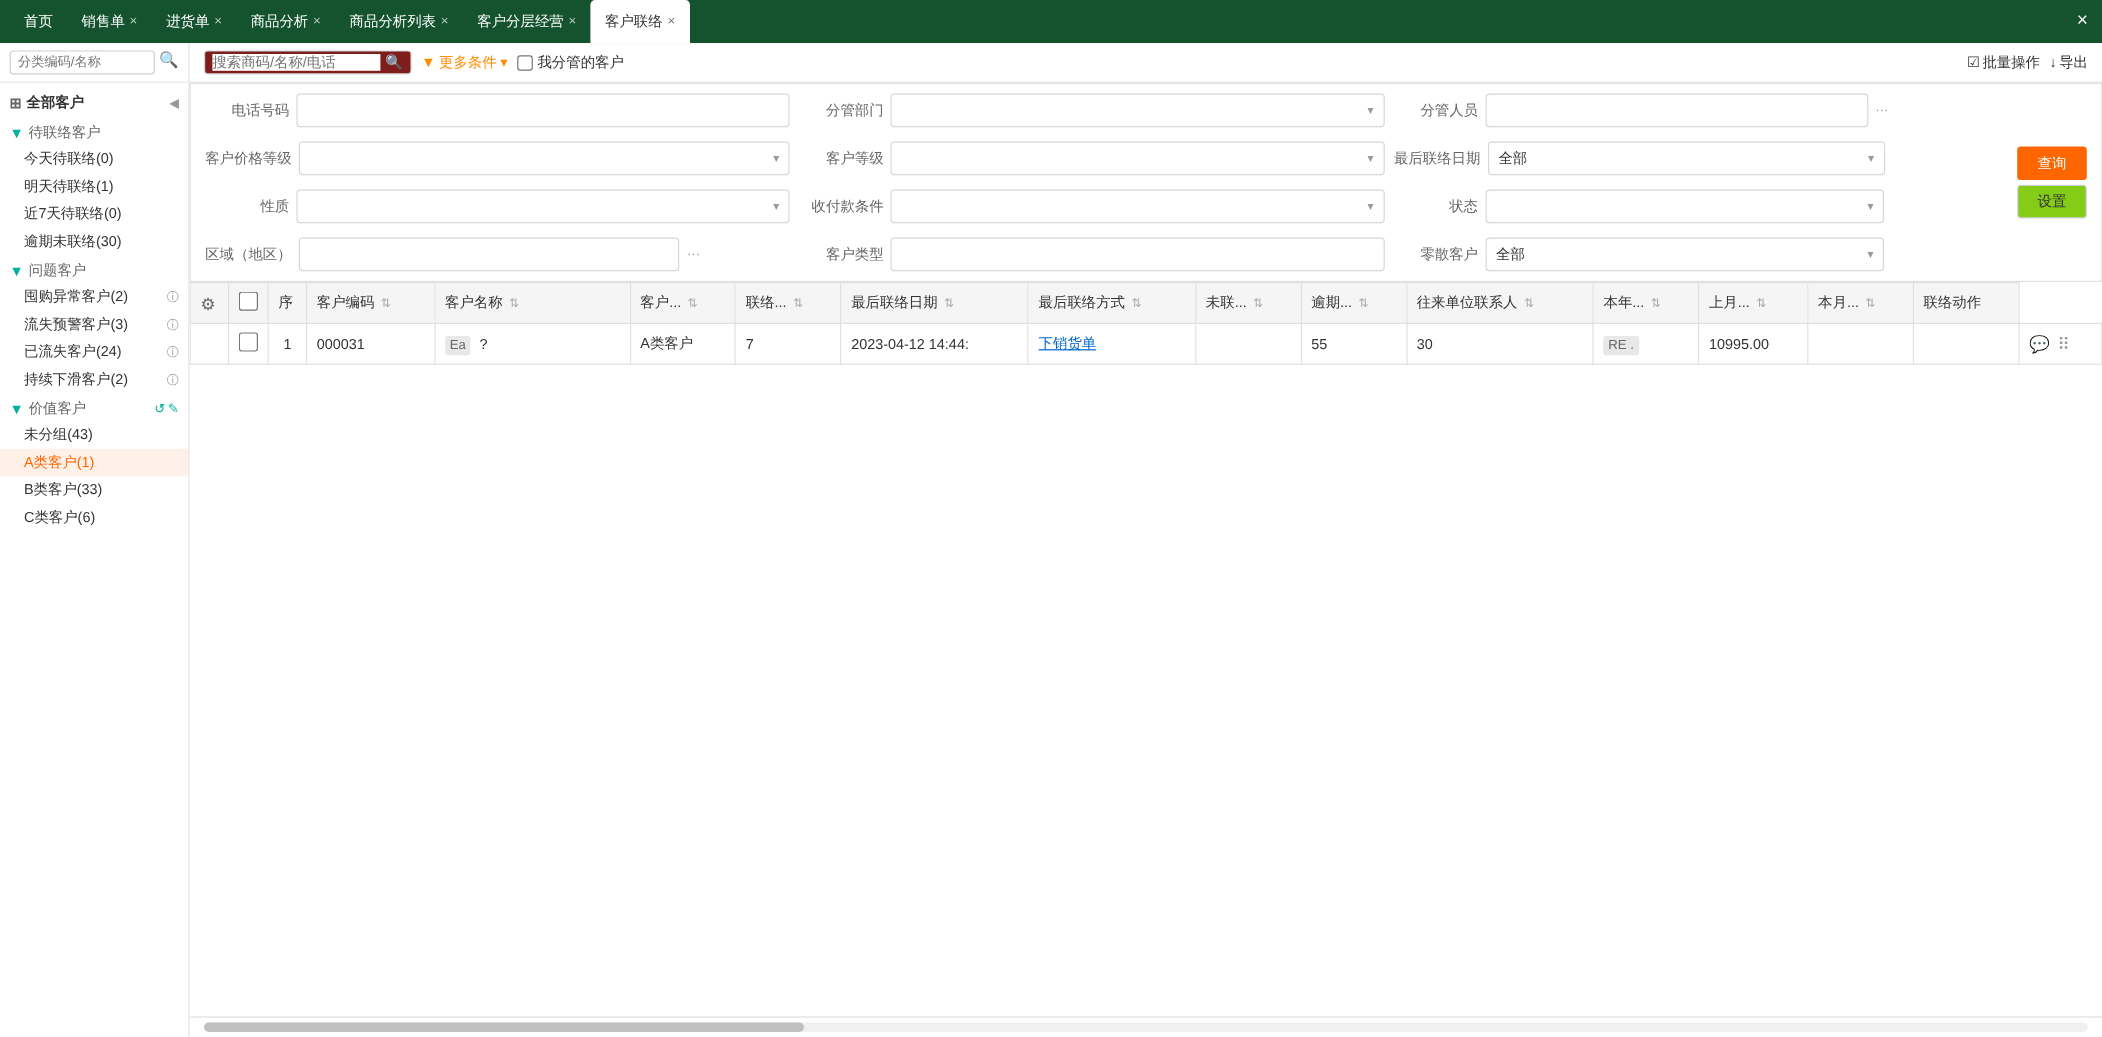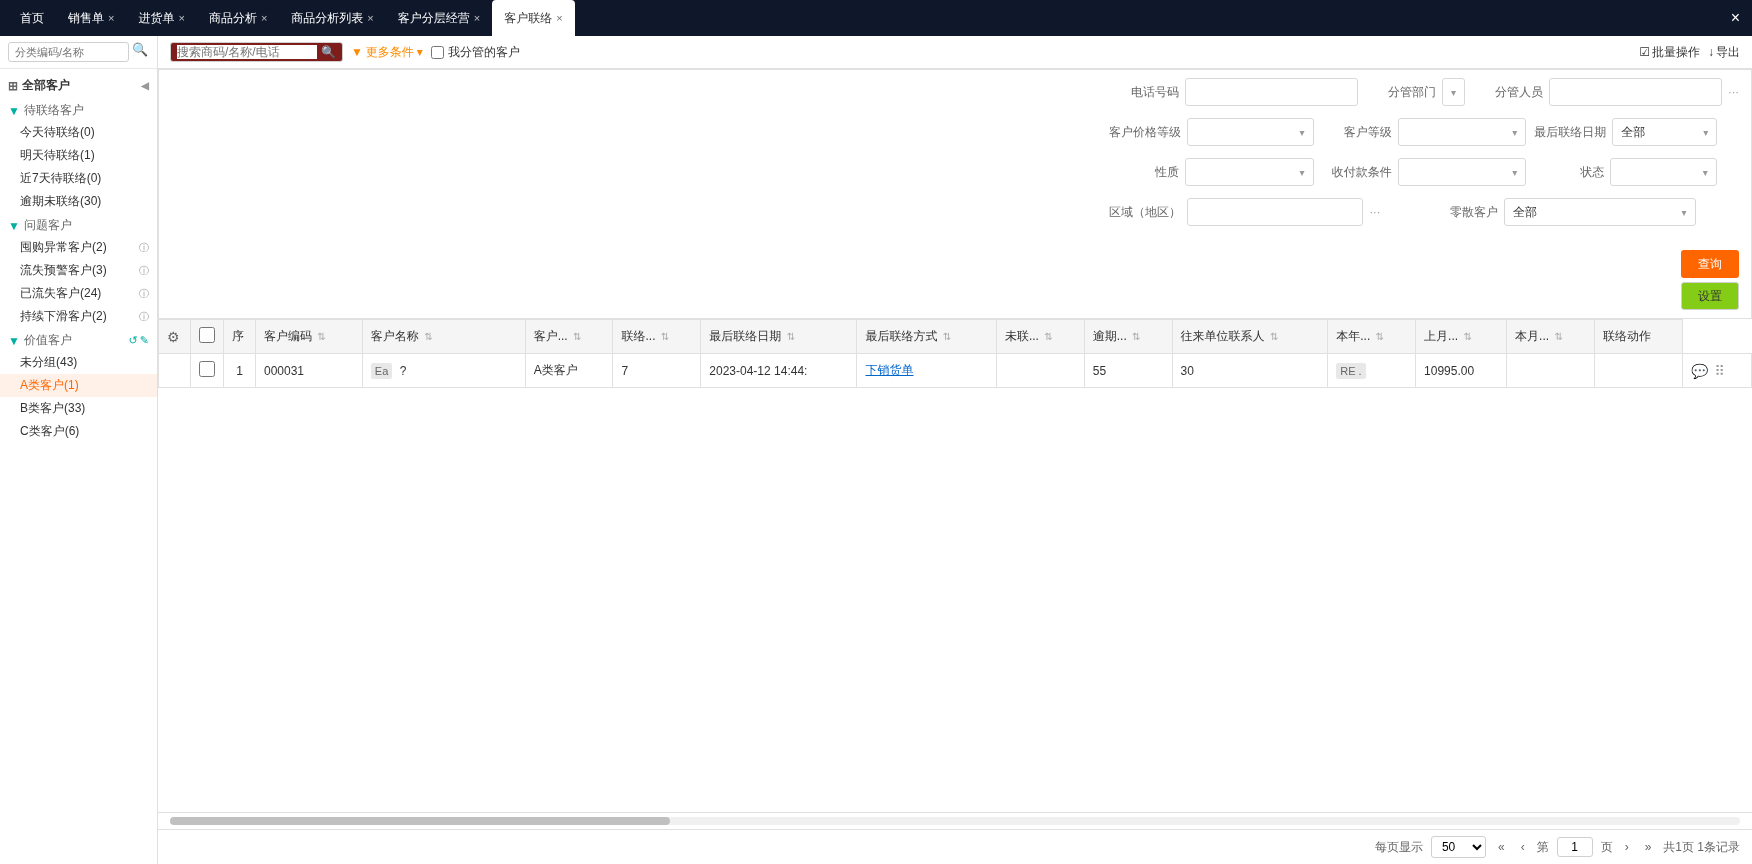--- a/index.html
+++ b/index.html
@@ -1,21 +1,21 @@
 <!DOCTYPE html>
 <html><head>
   <meta charset="utf-8">
   <style>
     * { box-sizing: border-box; margin: 0; padding: 0; font-family: 'Microsoft YaHei', Arial, sans-serif; font-size: 12px; }
     body { background: #f0f0f0; width: 1752px; height: 864px; overflow: hidden; }
 
     
     .top-nav {
       display: flex; align-items: center;
-      background: #0f172a; height: 36px; padding: 0 8px;
+      background: #14532d; height: 36px; padding: 0 8px;
       color: white; gap: 0; text-align: right;
     }
     .nav-item {
       display: flex; align-items: center; padding: 0 12px; height: 36px;
       cursor: pointer; color: white; font-size: 13px; position: relative;
       white-space: nowrap;
     }
     .nav-item.active { background: white; color: #333; border-radius: 4px 4px 0 0; }
     .nav-close {
       margin-left: 4px; cursor: pointer; font-size: 11px;
@@ -325,21 +325,21 @@
         </div>
         <div class="export-btn">
           <span>↓</span>
           <span>导出</span>
         </div>
       </div>
     </div>
 
     <div class="filter-panel">
 
-      <div style="display:flex;align-items:flex-end;gap:24px;flex-direction:column;">
+      <div style="display:flex;align-items:center;gap:24px;">
         <div style="flex:1;display:flex;flex-direction:column;gap:6px;">
 
           <div class="filter-row">
             <div class="filter-item">
               <span class="filter-label">电话号码</span>
               <input class="filter-input" type="text" value="" style="">
             </div>
             <div class="filter-item">
               <span class="filter-label">分管部门</span>
               <div class="filter-select">
@@ -400,20 +400,24 @@
                 <span class="filter-select-arrow">▾</span>
               </div>
             </div>
           </div>
 
           <div class="filter-row">
             <div class="filter-item">
               <span class="filter-label">区域（地区）</span>
               <input class="filter-input" type="text" value="" style="flex: 0.8 1 0%;">
               <span class="filter-select-more">···</span>
+            </div>
+            <div class="filter-item">
+              <span class="filter-label">客户类型</span>
+              <input class="filter-input" type="text" value="" style="">
             </div>
             <div class="filter-item">
               <span class="filter-label">零散客户</span>
               <div class="filter-select" style="flex:0.8;">
                 <span>全部</span>
                 <span class="filter-select-arrow">▾</span>
               </div>
             </div>
           </div>
         </div>
@@ -527,31 +531,15 @@
         </tbody>
       </table>
     </div>
 
     <div class="scrollbar-area">
       <div class="scrollbar-track">
         <div class="scrollbar-thumb"></div>
       </div>
     </div>
 
-    <div class="pagination">
-      <span class="page-size-label">每页显示</span>
-      <select class="page-size-select">
-        <option>50</option>
-        <option>100</option>
-        <option>200</option>
-      </select>
-      <span class="page-nav">«</span>
-      <span class="page-nav">‹</span>
-      <span class="page-size-label">第</span>
-      <input class="page-input" type="text" value="1" style="">
-      <span class="page-size-label">页</span>
-      <span class="page-nav">›</span>
-      <span class="page-nav">»</span>
-      <span class="page-total">共1页 1条记录</span>
-    </div>
 
   </div>
 </div>
 
 </body></html>

